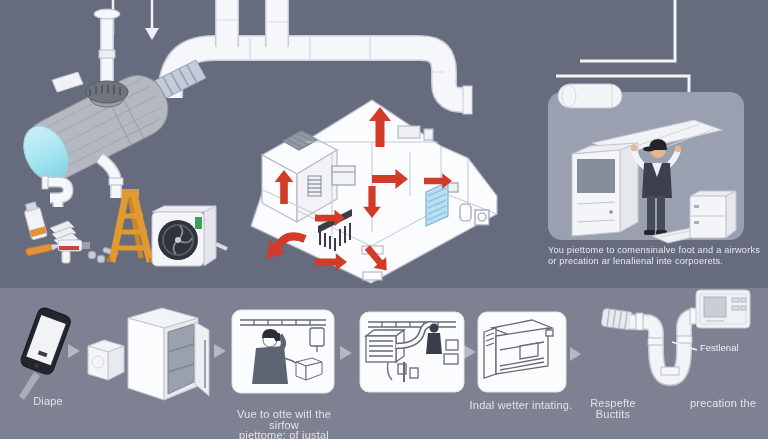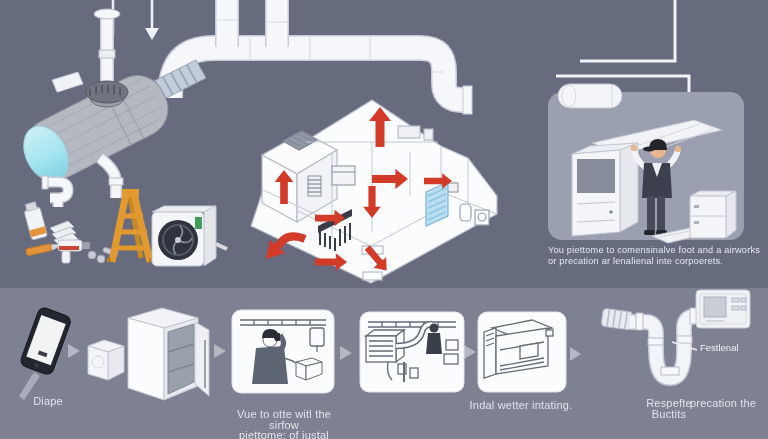--- a/index.html
+++ b/index.html
@@ -361,21 +361,21 @@
   <div class="caption center" style="left:16px;top:108px;width:64px">Diape</div>
 
   <div class="caption center" style="left:228px;top:121px;width:112px">
     <span style="display:block">Vue to otte witl the sirfow</span>
     <span style="display:block">piettome: of iustal legialers.</span>
   </div>
 
 
   <div class="caption center" style="left:468px;top:112px;width:106px">Indal wetter intating.</div>
 
-  <div class="caption center" style="left:636px;top:110px;width:66px">
+  <div class="caption center" style="left:580px;top:110px;width:66px">
     <span style="display:block">Respefte</span>
     <span style="display:block">Buctits</span>
   </div>
 
   <div class="caption" style="left:690px;top:110px;width:74px">precation the</div>
 
   <div class="pipe-label">Festlenal</div>
 </div>
 
 </body></html>

